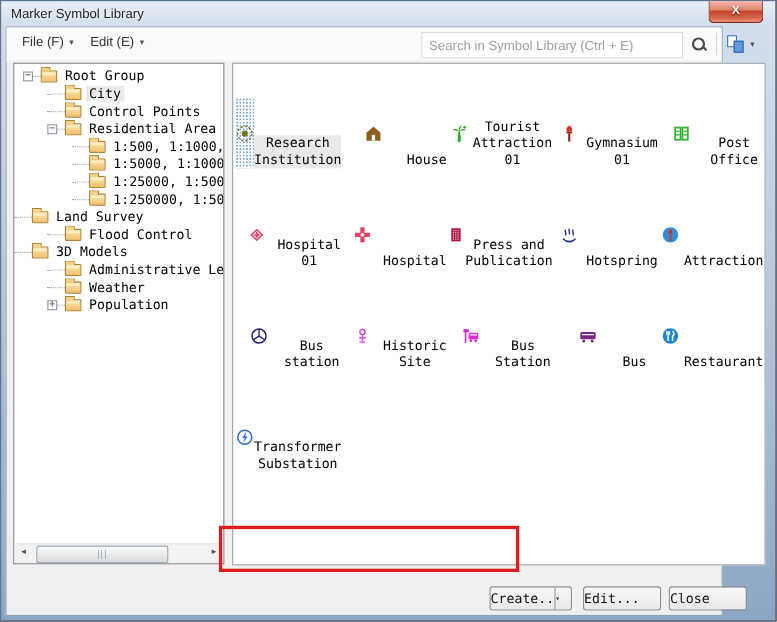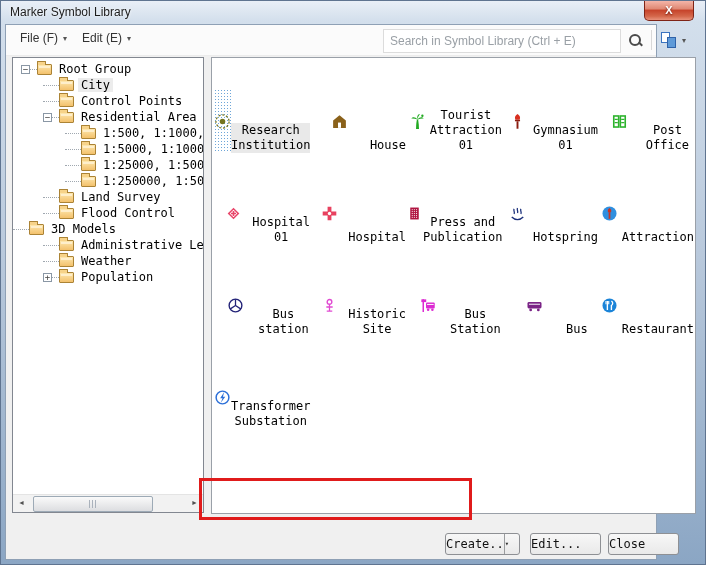--- a/index.html
+++ b/index.html
@@ -150,21 +150,21 @@
           <div class="trow" style="padding-left: 52px;">
             <span class="tdash dash16"></span>
             <span class="folder"></span>
             <span class="tlabel">1:25000, 1:50000</span>
           </div>
           <div class="trow" style="padding-left: 52px;">
             <span class="tdash dash16"></span>
             <span class="folder"></span>
             <span class="tlabel">1:250000, 1:5000</span>
           </div>
-          <div class="trow" style="padding-left: 30px;">
+          <div class="trow" style="">
             <span class="tdash dash16"></span>
             <span class="folder"></span>
             <span class="tlabel">Land Survey</span>
           </div>
           <div class="trow" style="padding-left: 30px; text-align: right;">
             <span class="tdash dash16"></span>
             <span class="folder"></span>
             <span class="tlabel">Flood Control</span>
           </div>
           <div class="trow" style="">

